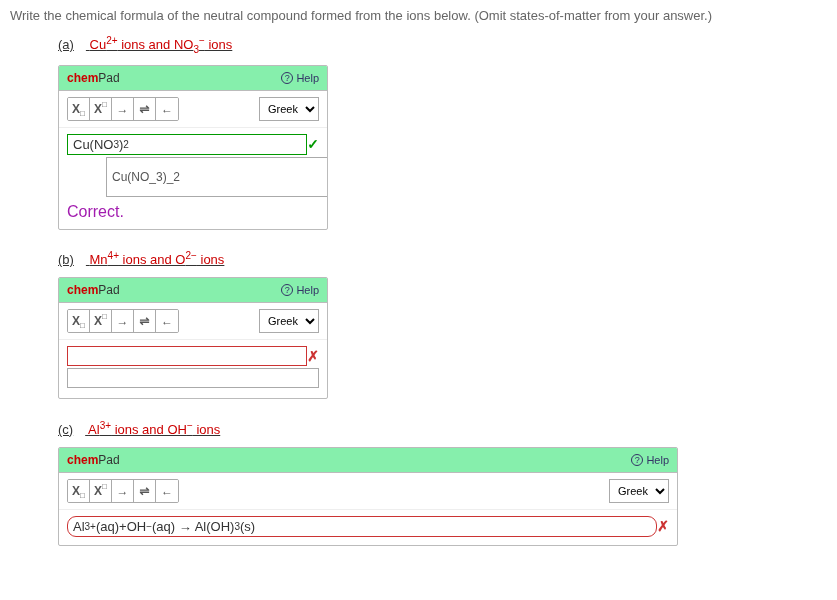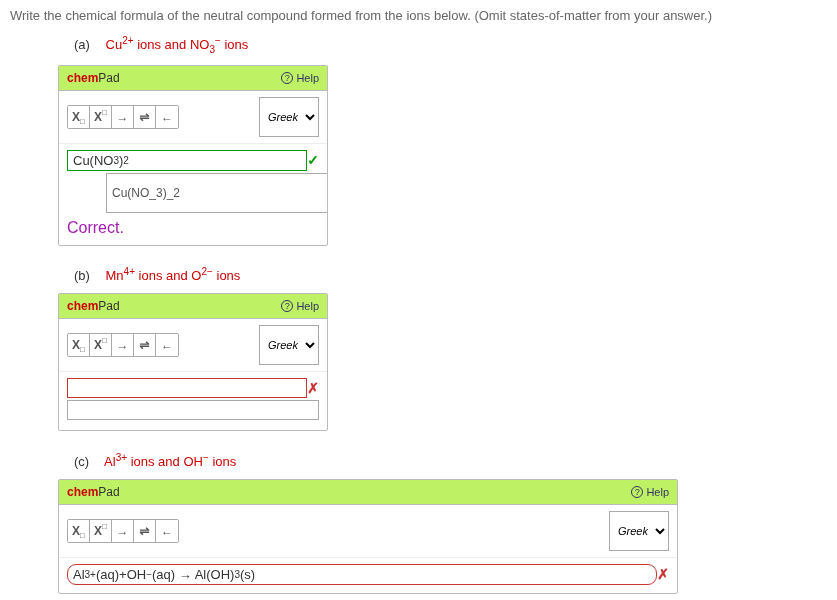--- a/index.html
+++ b/index.html
@@ -1,38 +1,38 @@
 <!DOCTYPE html>
 <html><head>
   <meta charset="utf-8">
   <style>
     * { margin: 0; padding: 0; box-sizing: border-box; }
     body { font-family: Arial, Helvetica, sans-serif; font-size: 13px; color: #333; background: #fff; padding: 8px 10px; }
     .question-text { color: #666; margin-bottom: 12px; }
     .part { margin-bottom: 20px; }
-    .part-label { margin-left: 64px; margin-bottom: 10px; font-size: 13px; }
+    .part-label { margin-left: 48px; margin-bottom: 10px; font-size: 13px; text-decoration: underline; }
     .part-letter { color: #333; margin-right: 12px; }
     .ion-text { color: #c00; }
     sup { font-size: 10px; vertical-align: super; }
     sub { font-size: 10px; vertical-align: sub; }
     .chempad-box { margin-left: 48px; border: 1px solid #bbb; background: #fff; width: 270px; border-radius: 2px; overflow: hidden; }
     .chempad-box.wide { width: 620px; }
-    .chempad-header { display: flex; justify-content: space-between; align-items: center; background: #bef264; border-bottom: 1px solid #bbb; padding: 5px 8px; }
+    .chempad-header { display: flex; justify-content: space-between; align-items: center; background: #86efac; border-bottom: 1px solid #bbb; padding: 5px 8px; }
     .chempad-title { font-size: 12px; }
     .chempad-title .chem { font-weight: bold; color: #c00; }
     .chempad-title .pad { color: #333; }
     .help-link { color: #336; font-size: 11px; display: flex; align-items: center; gap: 3px; cursor: pointer; }
     .help-link .circ { width: 12px; height: 12px; border: 1px solid #336; border-radius: 50%; display: inline-flex; align-items: center; justify-content: center; font-size: 9px; }
     .toolbar { display: flex; align-items: center; padding: 6px 8px; gap: 0; border-bottom: 1px solid #eee; }
     .tb-group { display: flex; border: 1px solid #aaa; border-radius: 2px; overflow: hidden; }
     .tb-btn { width: 22px; height: 22px; border-right: 1px solid #aaa; background: #fff; display: flex; align-items: center; justify-content: center; font-size: 12px; color: #555; font-weight: bold; cursor: pointer; }
     .tb-btn:last-child { border-right: none; }
     .tb-btn .sub-x { font-size: 8px; align-self: flex-end; margin-bottom: 2px; }
     .tb-btn .sup-x { font-size: 8px; align-self: flex-start; margin-top: 2px; }
-    .greek-sel { margin-left: auto; font-size: 11px; border: 1px solid #aaa; padding: 12px 4px; background: #fff; cursor: pointer; font-style: italic; }
+    .greek-sel { margin-left: auto; font-size: 11px; border: 1px solid #aaa; padding: 4px 4px; background: #fff; cursor: pointer; }
     .answer-area { padding: 6px 8px; }
     .answer-row { display: flex; align-items: center; margin-bottom: 2px; }
     .formula-display { border: 1px solid #090; background: #fff; padding: 2px 5px; font-size: 13px; color: #333; flex: 1; min-height: 20px; display: flex; align-items: center; }
     .formula-display.incorrect { border-color: #c33; border-radius: 9px; }
     .formula-display.empty { border-color: #c33; min-height: 20px; }
     .raw-input { border: 1px solid #aaa; background: #fff; padding: 12px 5px; font-size: 12px; color: #555; width: 100%; min-height: 20px; display: flex; align-items: center; margin-bottom: 4px; margin-left: 39px; }
     .feedback-correct { color: #a21caf; font-size: 16px; padding: 2px 0; }
     .check-icon { font-size: 14px; font-weight: bold; }
     .check-icon.ok { color: #090; }
     .check-icon.bad { color: #c33; }

